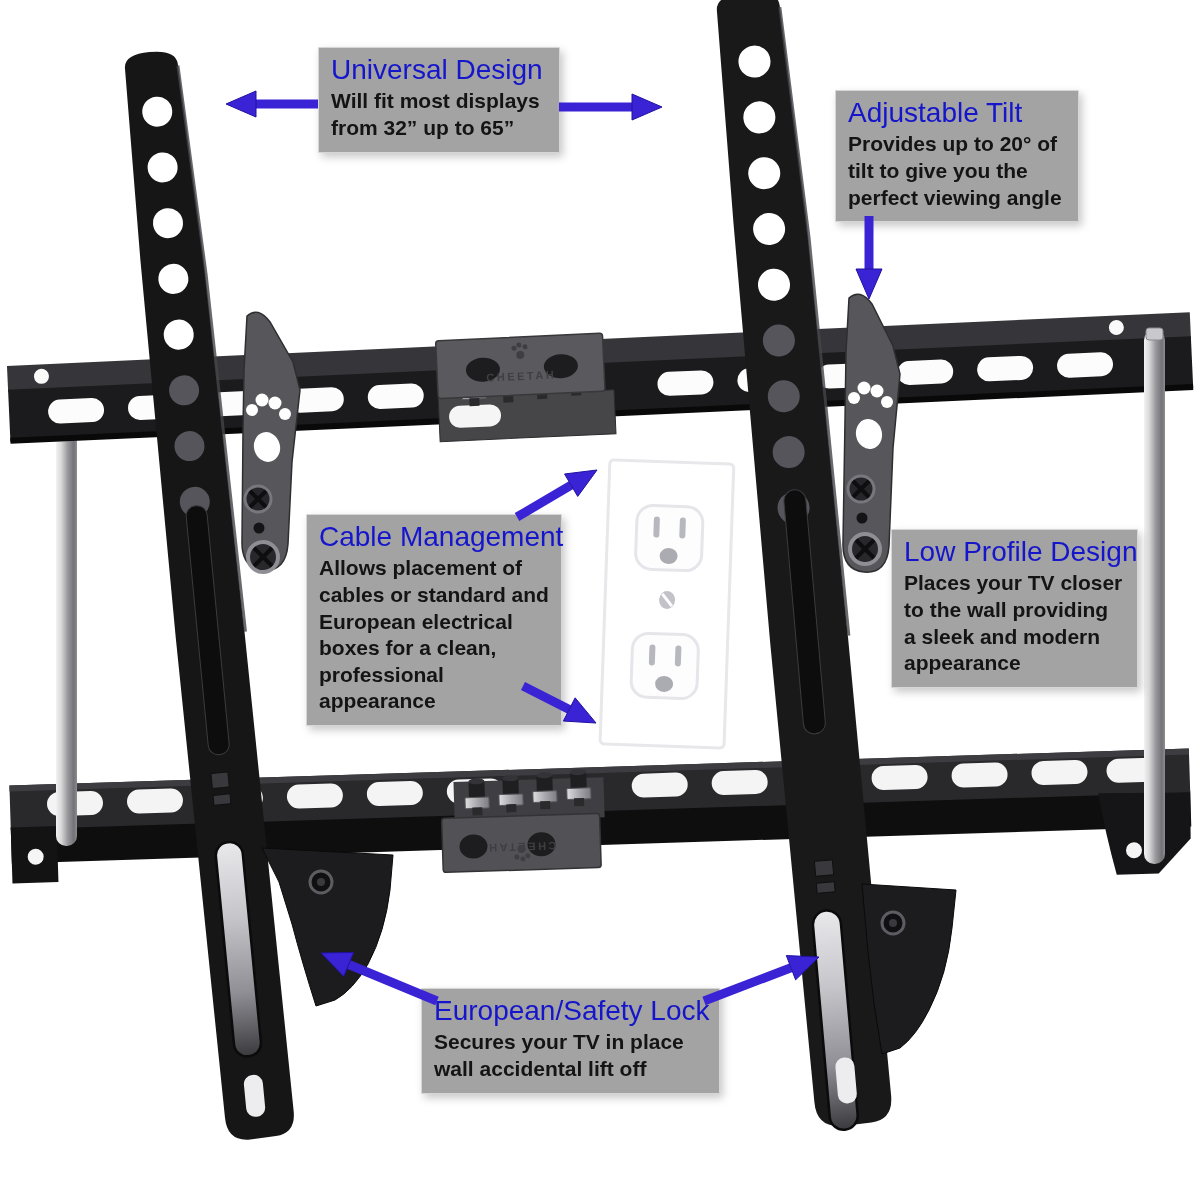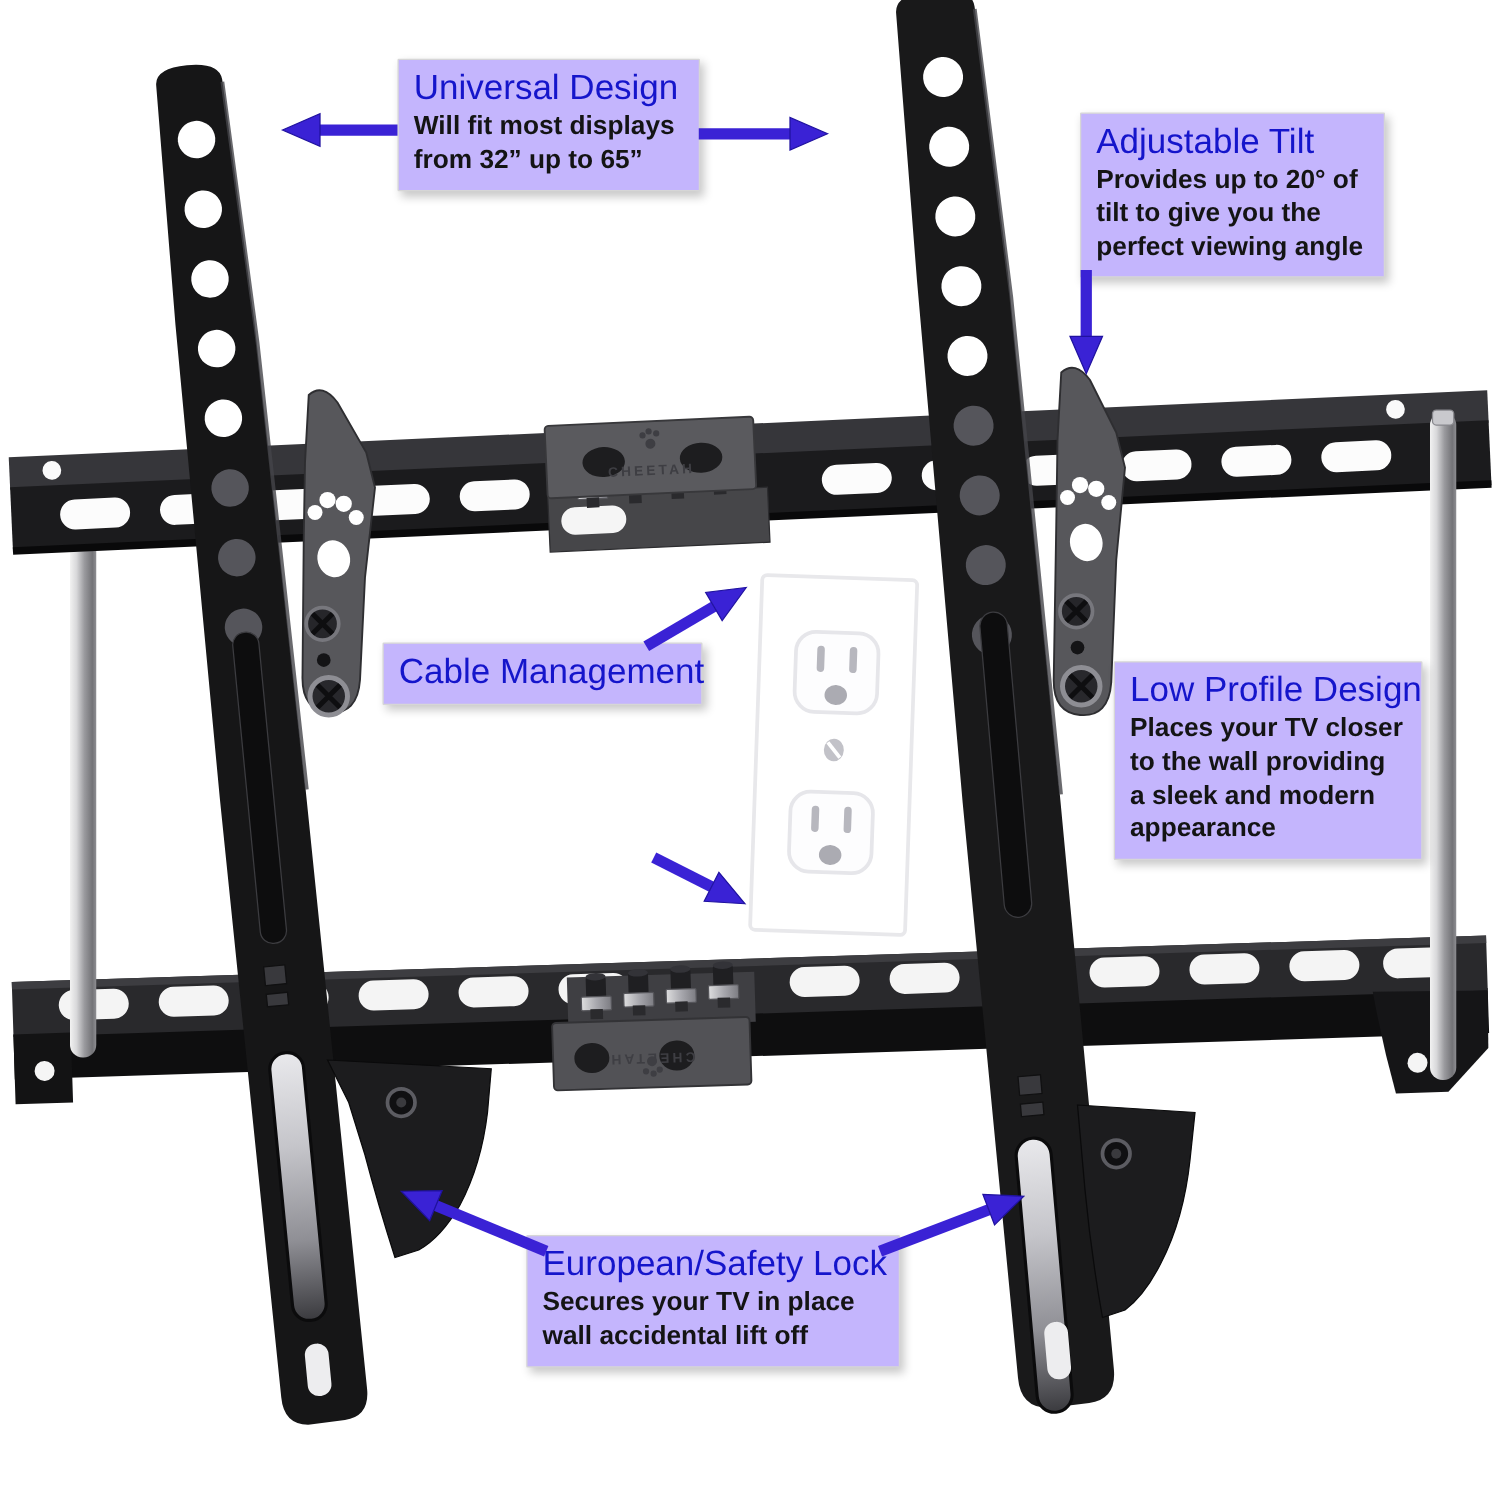--- a/index.html
+++ b/index.html
@@ -2,21 +2,21 @@
 <html><head>
 <meta charset="utf-8">
 <style>
   html,body{margin:0;padding:0;background:#fff;}
   body{width:1200px;height:1200px;font-family:"Liberation Sans",sans-serif;}
   .stage{position:relative;width:1200px;height:1200px;background:#fff;overflow:hidden;}
   .stage svg{position:absolute;left:0;top:0;}
   #mount{z-index:1;}
   #arrows{z-index:3;pointer-events:none;}
   .callout{
-    position:absolute;z-index:2;background:#c4b5fd;
+    position:absolute;z-index:2;background:#a3a3a3;
     border:1px solid #d6d6d6;border-radius:1px;
     box-shadow:3px 4px 8px rgba(0,0,0,.22);
     padding:6px 12px 10px 12px;box-sizing:border-box;
   }
   .callout .title{
     font-size:28px;line-height:1.15;color:#1515cb;white-space:nowrap;
   }
   .callout .body{
     font-size:21px;line-height:1.27;color:#141414;margin-top:2px;font-weight:bold;
   }
@@ -287,27 +287,28 @@
       <circle cx="893" cy="923" r="11" fill="#101012" stroke="#5c5c62" stroke-width="3"></circle>
       <circle cx="893" cy="923" r="4" fill="#3a3a3e"></circle>
     </g>
   </svg>
 
   <div class="callout" style="left:318px;top:47px;width:242px;">
     <div class="title">Universal Design</div>
     <div class="body">Will fit most displays from 32” up to 65”</div>
   </div>
 
-  <div class="callout" style="left:864px;top:90px;width:244px;">
+  <div class="callout" style="left:835px;top:90px;width:244px;">
     <div class="title">Adjustable Tilt</div>
     <div class="body">Provides up to 20° of tilt to give you the perfect viewing angle</div>
   </div>
 
   <div class="callout" style="left:306px;top:514px;width:256px;">
     <div class="title">Cable Management</div>
+    <div class="body">Allows placement of cables or standard and European electrical boxes for a clean, professional appearance</div>
   </div>
 
   <div class="callout" style="left:891px;top:529px;width:247px;">
     <div class="title">Low Profile Design</div>
     <div class="body">Places your TV closer to the wall providing a sleek and modern appearance</div>
   </div>
 
   <div class="callout" style="left:421px;top:988px;width:299px;">
     <div class="title">European/Safety Lock</div>
     <div class="body">Secures your TV in place wall accidental lift off</div>

